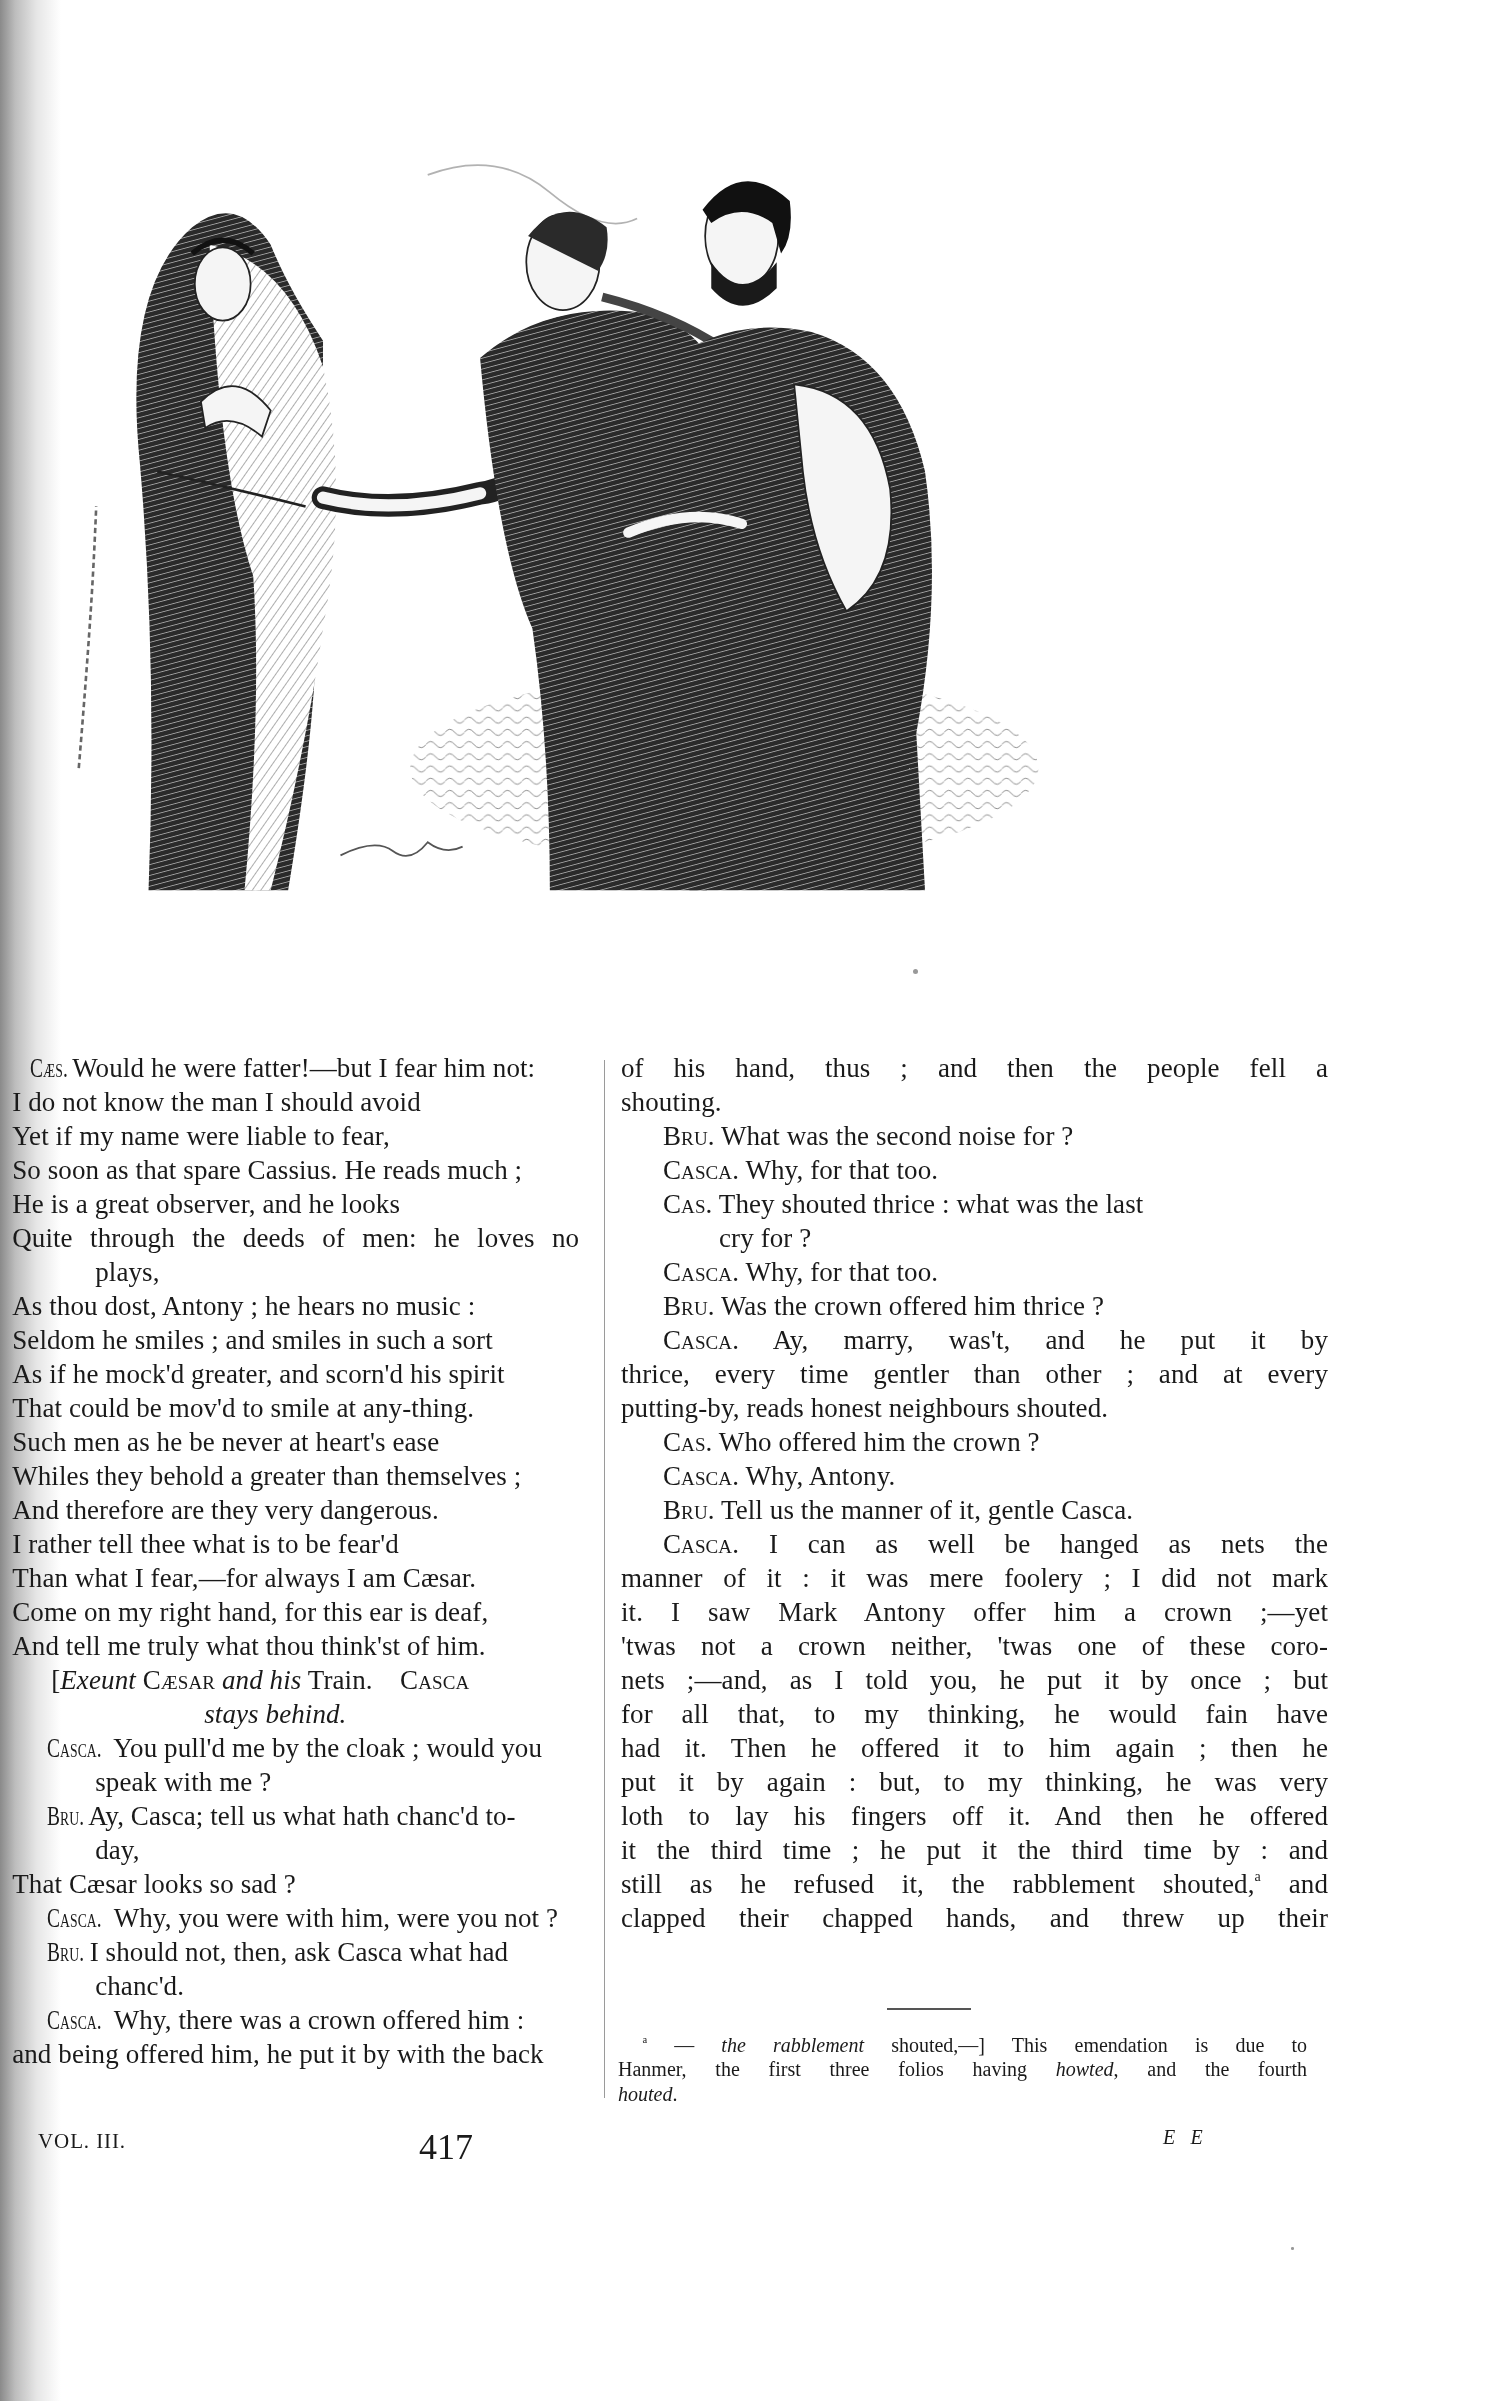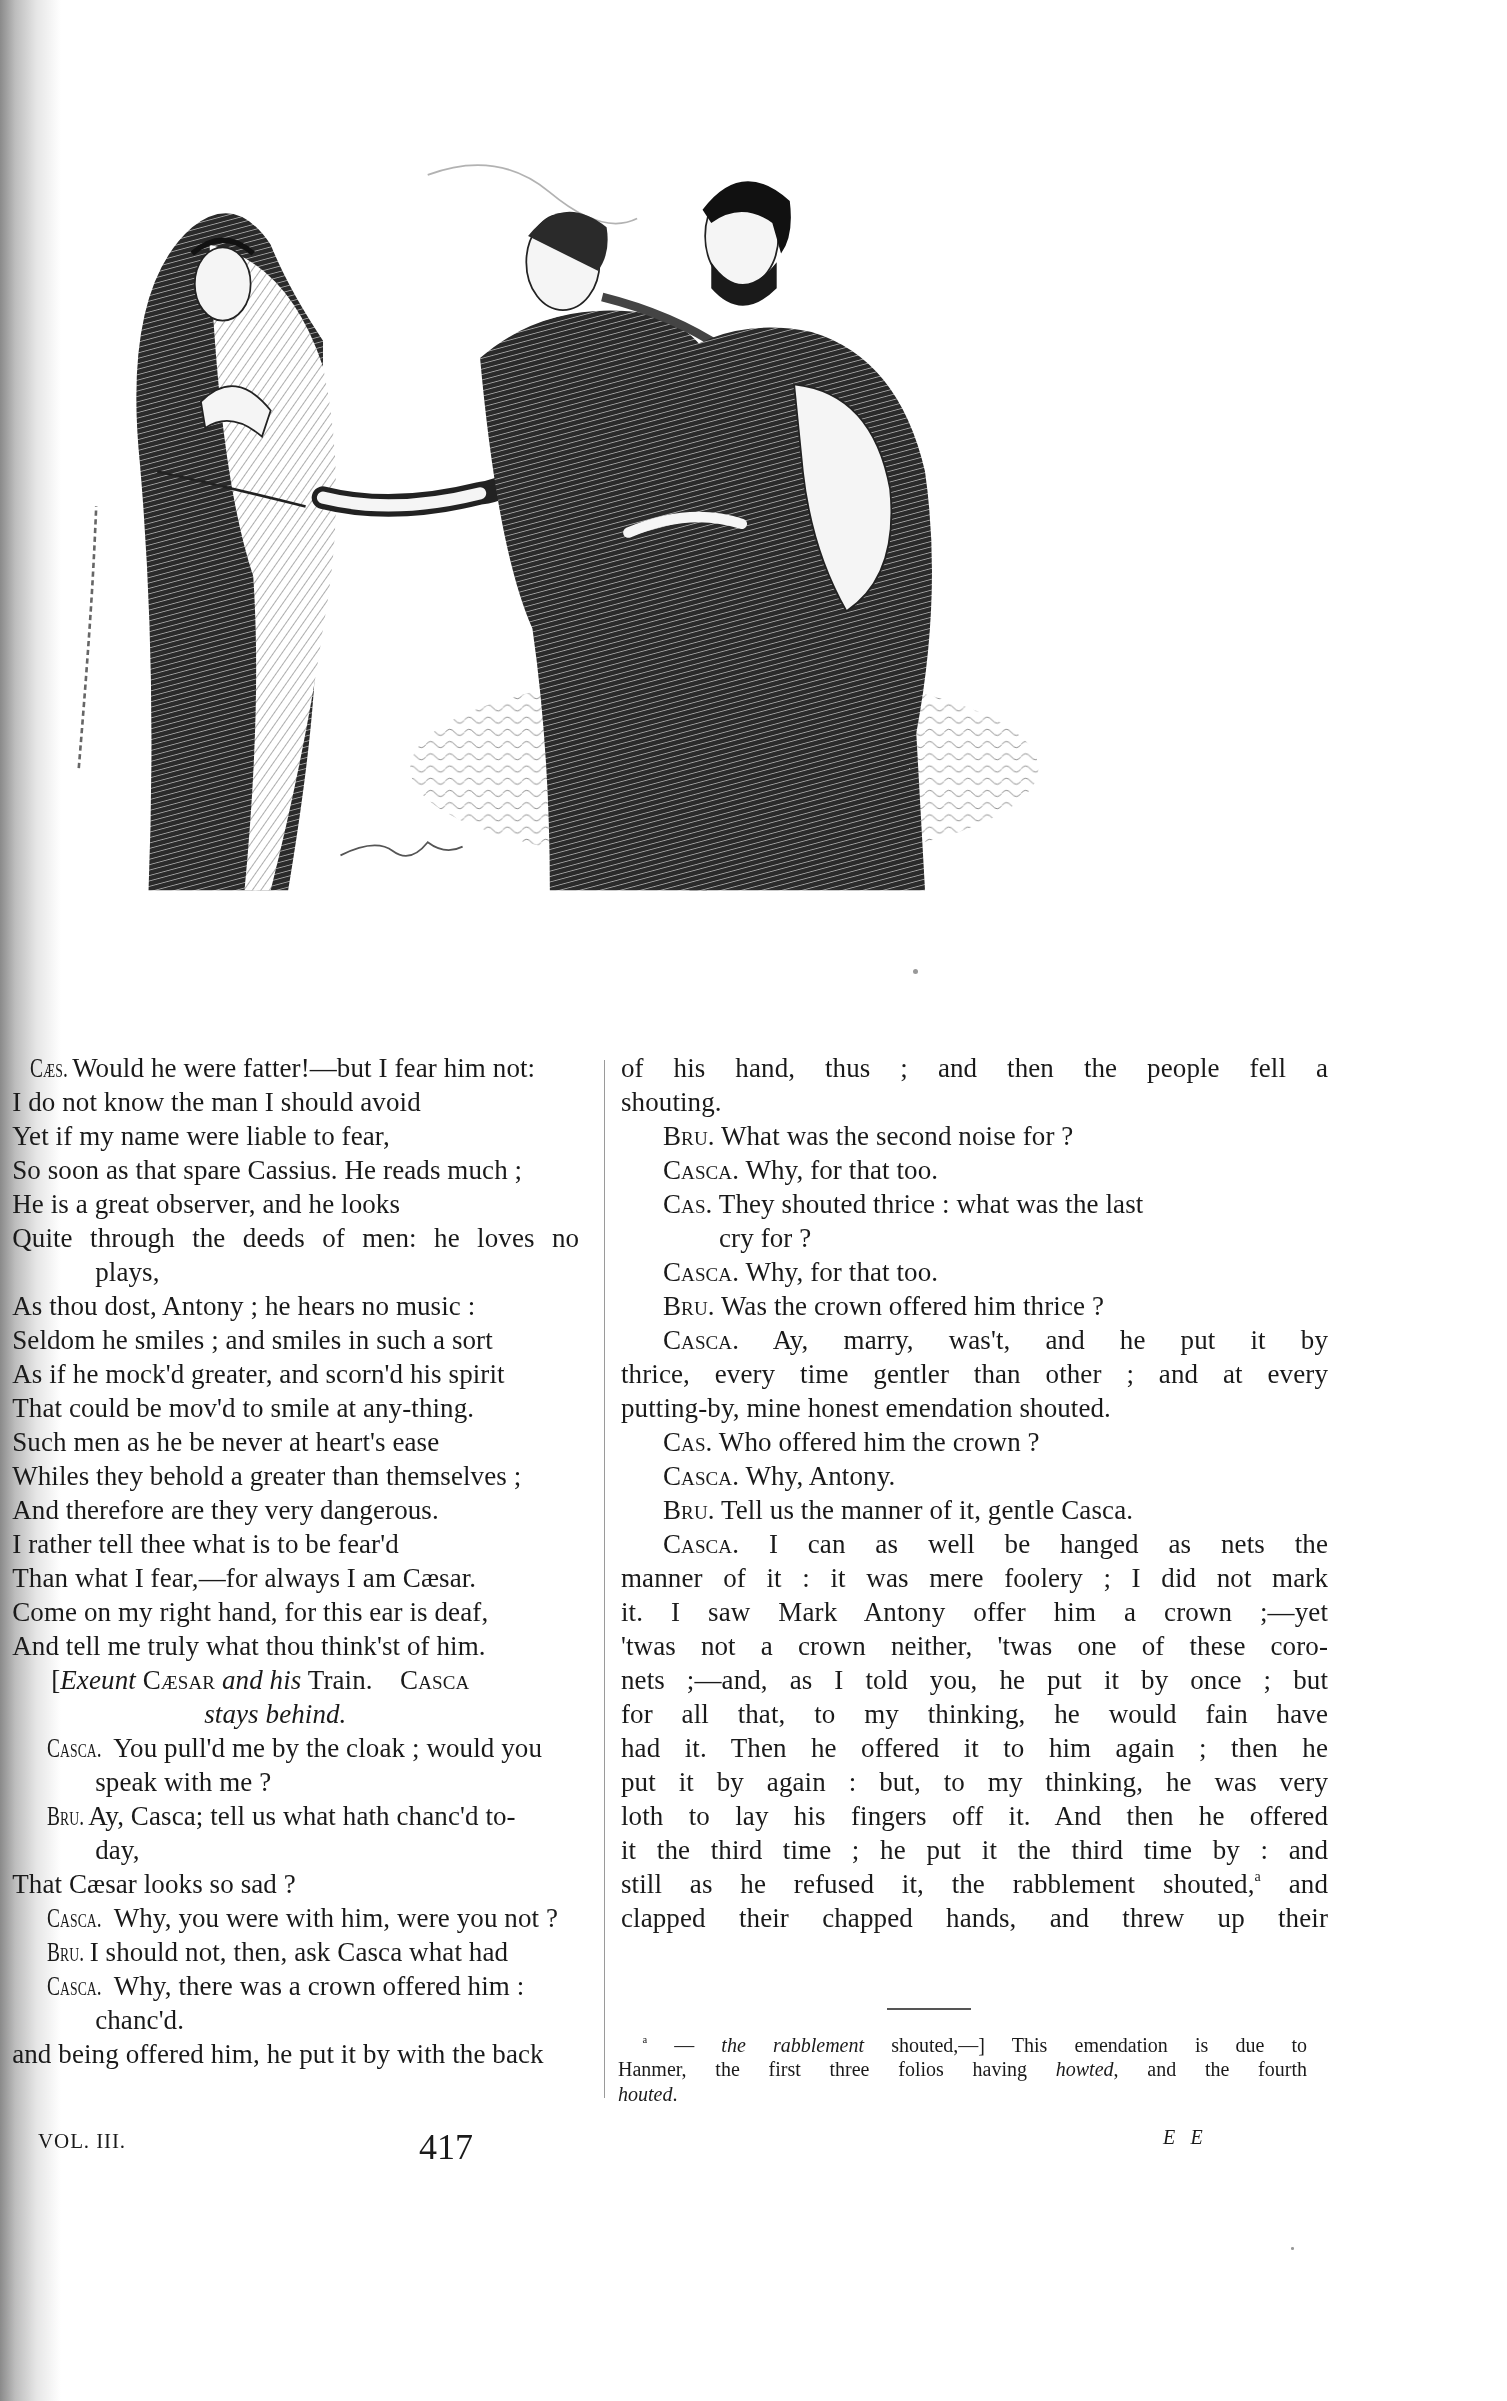--- a/index.html
+++ b/index.html
@@ -138,37 +138,37 @@
   </div>
   <div class="line center-sd"><span>stays behind.</span></div>
 
   <div class="line ind"><span class="sc cond">Casca.</span> <span>You pull'd me by the cloak ; would you</span></div>
   <div class="line" style="padding-left:83px;"><span>speak with me ?</span></div>
   <div class="line ind"><span class="sc cond">Bru.</span> <span>Ay, Casca; tell us what hath chanc'd to-</span></div>
   <div class="line" style="padding-left:83px;"><span>day,</span></div>
   <div class="line"><span>That Cæsar looks so sad ?</span></div>
   <div class="line ind"><span class="sc cond">Casca.</span> <span>Why, you were with him, were you not ?</span></div>
   <div class="line ind"><span class="sc cond">Bru.</span> <span>I should not, then, ask Casca what had</span></div>
+  <div class="line" style="padding-left:83px;"><span>chanc'd.</span></div>
   <div class="line ind"><span class="sc cond">Casca.</span> <span>Why, there was a crown offered him :</span></div>
-  <div class="line" style="padding-left:83px;"><span>chanc'd.</span></div>
   <div class="line"><span>and being offered him, he put it by with the back</span></div>
 </div>
 
 <div class="col col-right">
   <div class="line justify"><span>of his hand, thus ; and then the people fell a</span></div>
   <div class="line"><span>shouting.</span></div>
   <div class="line ind2"><span class="sc">Bru.</span> <span>What was the second noise for ?</span></div>
   <div class="line ind2"><span class="sc">Casca.</span> <span>Why, for that too.</span></div>
   <div class="line ind2"><span class="sc">Cas.</span> <span>They shouted thrice : what was the last</span></div>
   <div class="line" style="padding-left:98px;"><span>cry for ?</span></div>
   <div class="line ind2"><span class="sc">Casca.</span> <span>Why, for that too.</span></div>
   <div class="line ind2"><span class="sc">Bru.</span> <span>Was the crown offered him thrice ?</span></div>
   <div class="line ind2 justify"><span class="sc">Casca.</span> <span>Ay, marry, was't, and he put it by</span></div>
   <div class="line justify"><span>thrice, every time gentler than other ; and at every</span></div>
-  <div class="line"><span>putting-by, mine honest emendation shouted.</span></div>
+  <div class="line"><span>putting-by, reads honest neighbours shouted.</span></div>
   <div class="line ind2"><span class="sc">Cas.</span> <span>Who offered him the crown ?</span></div>
   <div class="line ind2"><span class="sc">Casca.</span> <span>Why, Antony.</span></div>
   <div class="line ind2"><span class="sc">Bru.</span> <span>Tell us the manner of it, gentle Casca.</span></div>
   <div class="line ind2 justify"><span class="sc">Casca.</span> <span>I can as well be hanged as nets the</span></div>
   <div class="line justify"><span>manner of it : it was mere foolery ; I did not mark</span></div>
   <div class="line justify"><span>it.   I saw Mark Antony offer him a crown ;—yet</span></div>
   <div class="line justify"><span>'twas not a crown neither, 'twas one of these coro-</span></div>
   <div class="line justify"><span>nets ;—and, as I told you, he put it by once ; but</span></div>
   <div class="line justify"><span>for all that, to my thinking, he would fain have</span></div>
   <div class="line justify"><span>had it.   Then he offered it to him again ; then he</span></div>

